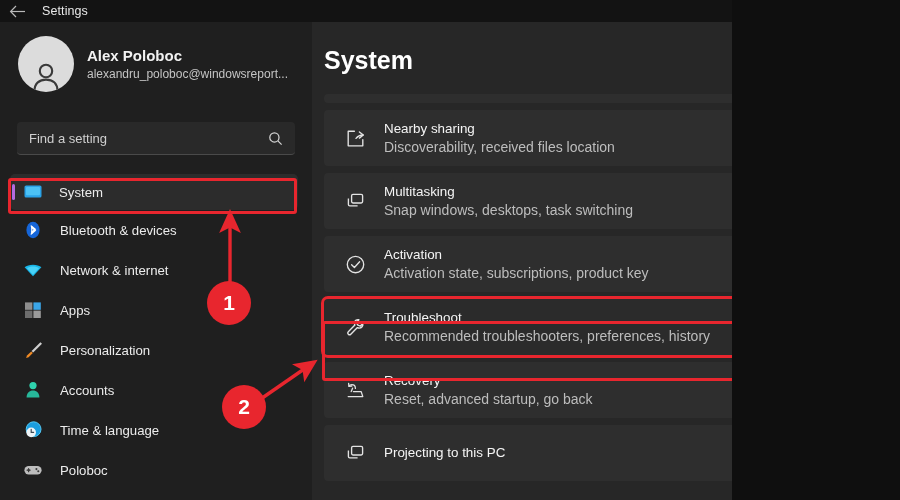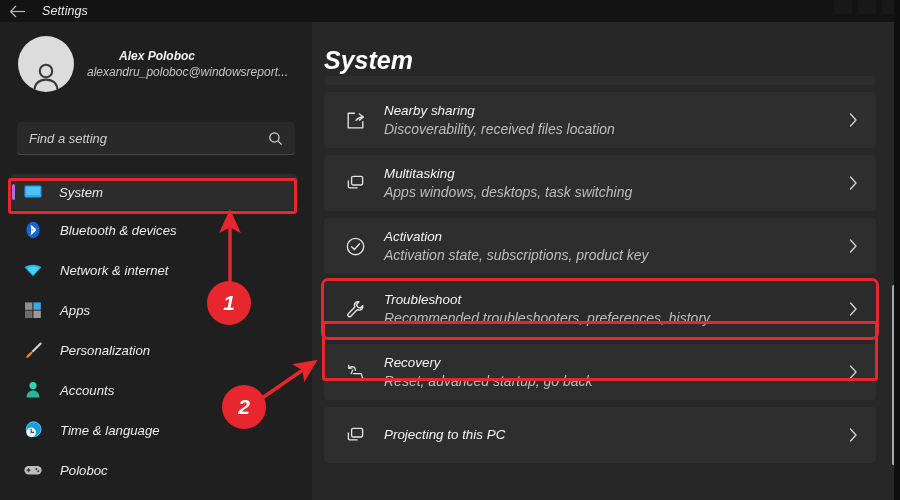--- a/index.html
+++ b/index.html
@@ -4,24 +4,23 @@
 <style>
   * { box-sizing: border-box; margin: 0; padding: 0; }
   html, body {
     width: 900px; height: 500px;
     background: #0f0f0f;
     font-family: "Liberation Sans", sans-serif;
     overflow: hidden;
   }
   #app {
     position: relative;
-    width: 894px; height: 500px;
+    width: 732px; height: 500px;
     background: #a3a3a3;
     overflow: hidden;
-    font-style: italic;
   }
 
   
   .titlebar {
     position: absolute; top: 0; left: 0;
     width: 900px; height: 22px;
     background: #131313;
     display: flex; align-items: center;
   }
   .back-arrow {
@@ -59,23 +58,22 @@
   .avatar {
     width: 56px; height: 56px; border-radius: 50%;
     background: #dcdcdc;
     display: flex; align-items: flex-end; justify-content: center;
     overflow: hidden;
     flex: 0 0 auto;
   }
   .avatar svg { display:block; margin-bottom: -2px; }
   .profile-text { margin-left: 13px; min-width:0; }
   .profile-name {
-    font-size: 12px; font-weight: bold; color: #f2f2f2;
+    font-size: 15px; font-weight: bold; color: #f2f2f2;
     line-height: 1.35;
-    margin-left: 32px;
   }
   .profile-mail {
     font-size: 12px; color: #c4c4c4;
     line-height: 1.35; white-space: nowrap;
     overflow: hidden; max-width: 222px;
   }
 
   .searchbox {
     position: absolute; left: 17px; top: 100px;
     width: 278px; height: 33px;
@@ -134,21 +132,21 @@
     position: absolute; left: 312px; top: 22px;
     width: 588px; height: 478px;
     background: #272727;
     overflow: hidden;
   }
   .page-title {
     position: absolute; left: 12px; top: 24px;
     font-size: 25px; font-weight: bold; color: #ffffff;
   }
   .cards {
-    position: absolute; left: 12px; top: 54px;
+    position: absolute; left: 12px; top: 72px;
     width: 552px;
   }
   .card-sliver {
     height: 9px;
     background: #2e2e2e;
     border-radius: 4px;
     margin-bottom: 7px;
   }
   .card {
     position: relative;
@@ -381,21 +379,21 @@
 
       <div class="card">
         <div class="card-icon">
           <svg width="21" height="21" viewBox="0 0 21 21" fill="none" stroke="currentColor" stroke-width="1.35" stroke-linejoin="round">
             <rect x="6.6" y="3.4" width="11" height="8.6" rx="1.4"></rect>
             <path d="M12.6 14.8 H4.8 C4 14.8 3.4 14.2 3.4 13.4 V7.4"></path>
           </svg>
         </div>
         <div class="card-text">
           <div class="card-title">Multitasking</div>
-          <div class="card-sub">Apps windows, desktops, task switching</div>
+          <div class="card-sub">Snap windows, desktops, task switching</div>
         </div>
         <div class="chevron">
           <svg width="9" height="15" viewBox="0 0 9 15" fill="none" stroke="currentColor" stroke-width="1.3" stroke-linecap="round">
               <path d="M1.5 1.5 L7 7.5 L1.5 13.5"></path>
             </svg>
         </div>
       </div>
 
       <div class="card">
         <div class="card-icon">

